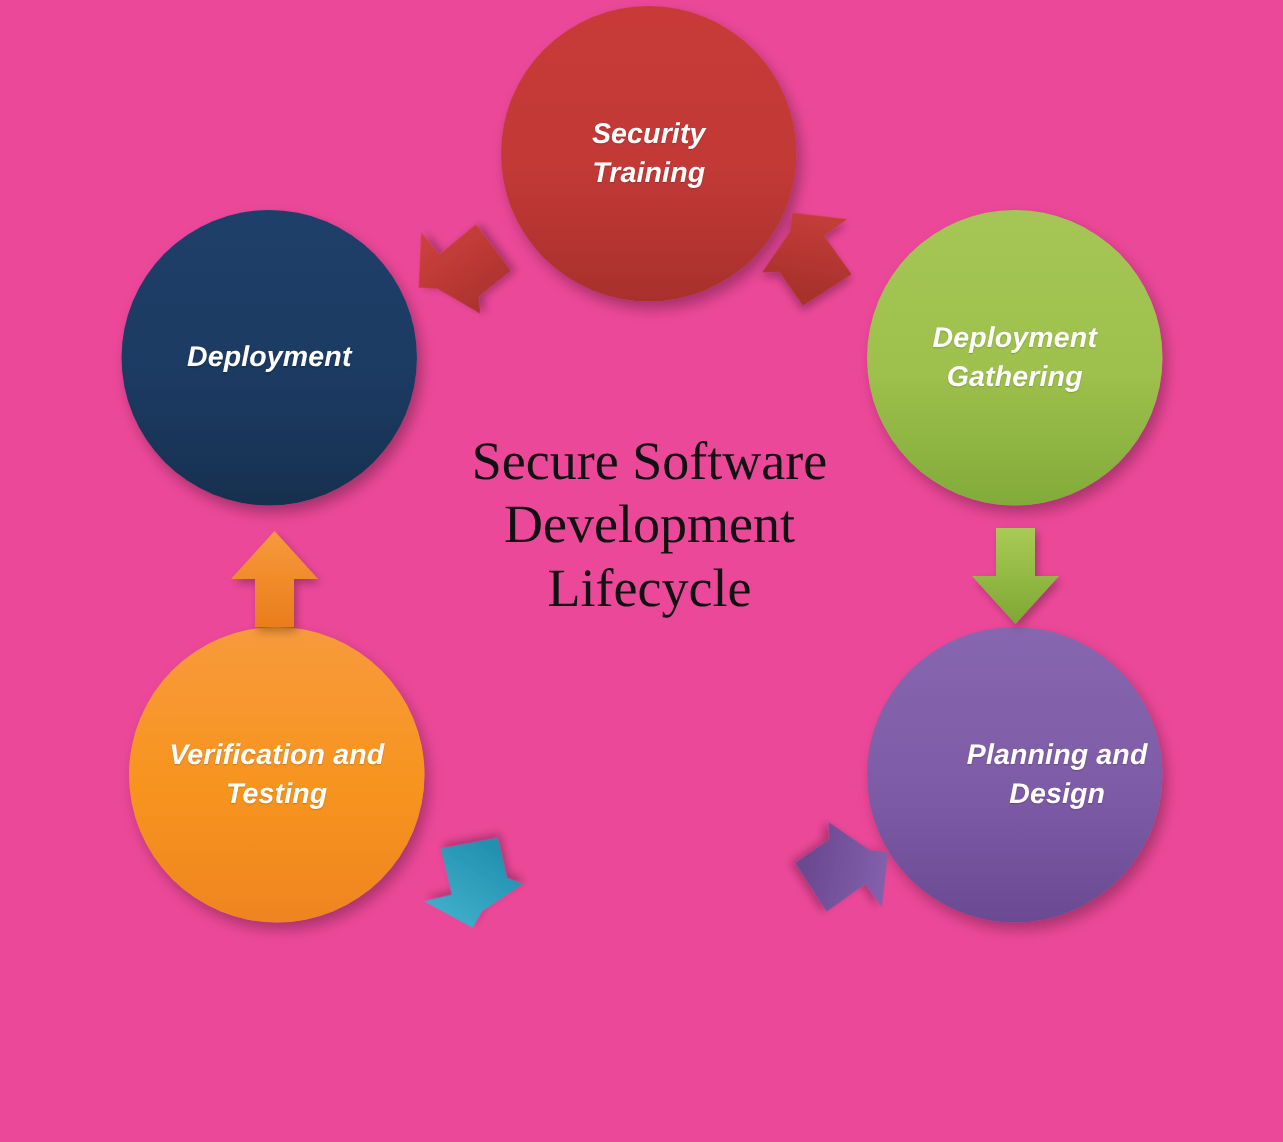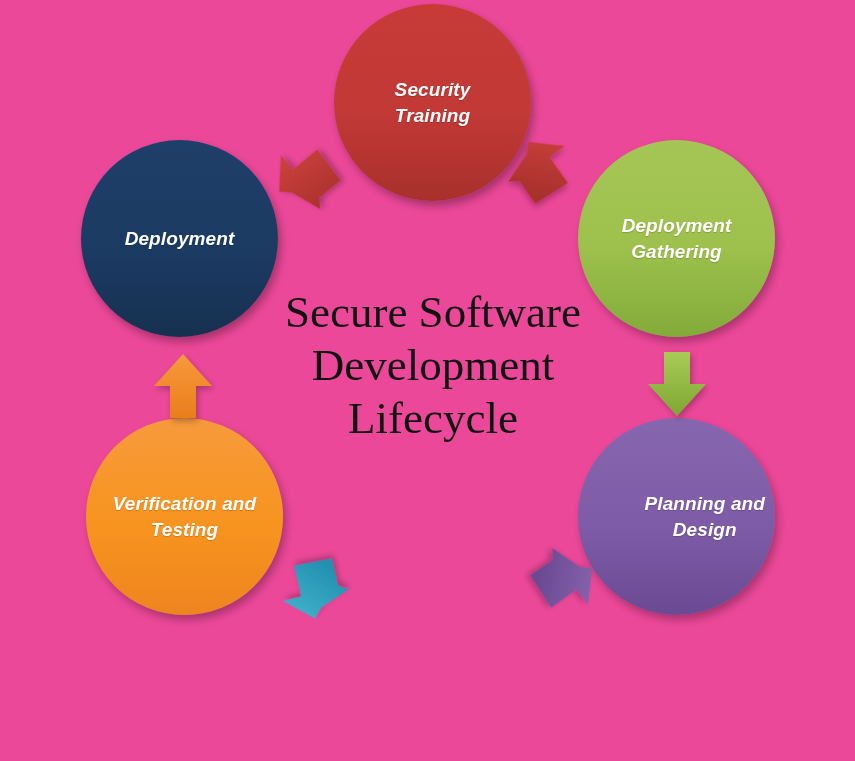--- a/index.html
+++ b/index.html
@@ -49,21 +49,21 @@
   #node-verification-testing { left: 86px; top: 418px; width: 197px; height: 197px; }
   #node-deployment        { left: 81px;  top: 140px; width: 197px; height: 197px; }
 
   .center-title {
     position: absolute;
     left: 258px;
     top: 286px;
     width: 350px;
     text-align: center;
     font-family: "Liberation Serif", serif;
-    font-size: 45px;
+    font-size: 36px;
     line-height: 1.18;
     color: #111111;
     white-space: pre-line;
     z-index: 5;
   }
 
   .arrow {
     position: absolute;
     z-index: 4;
   }

